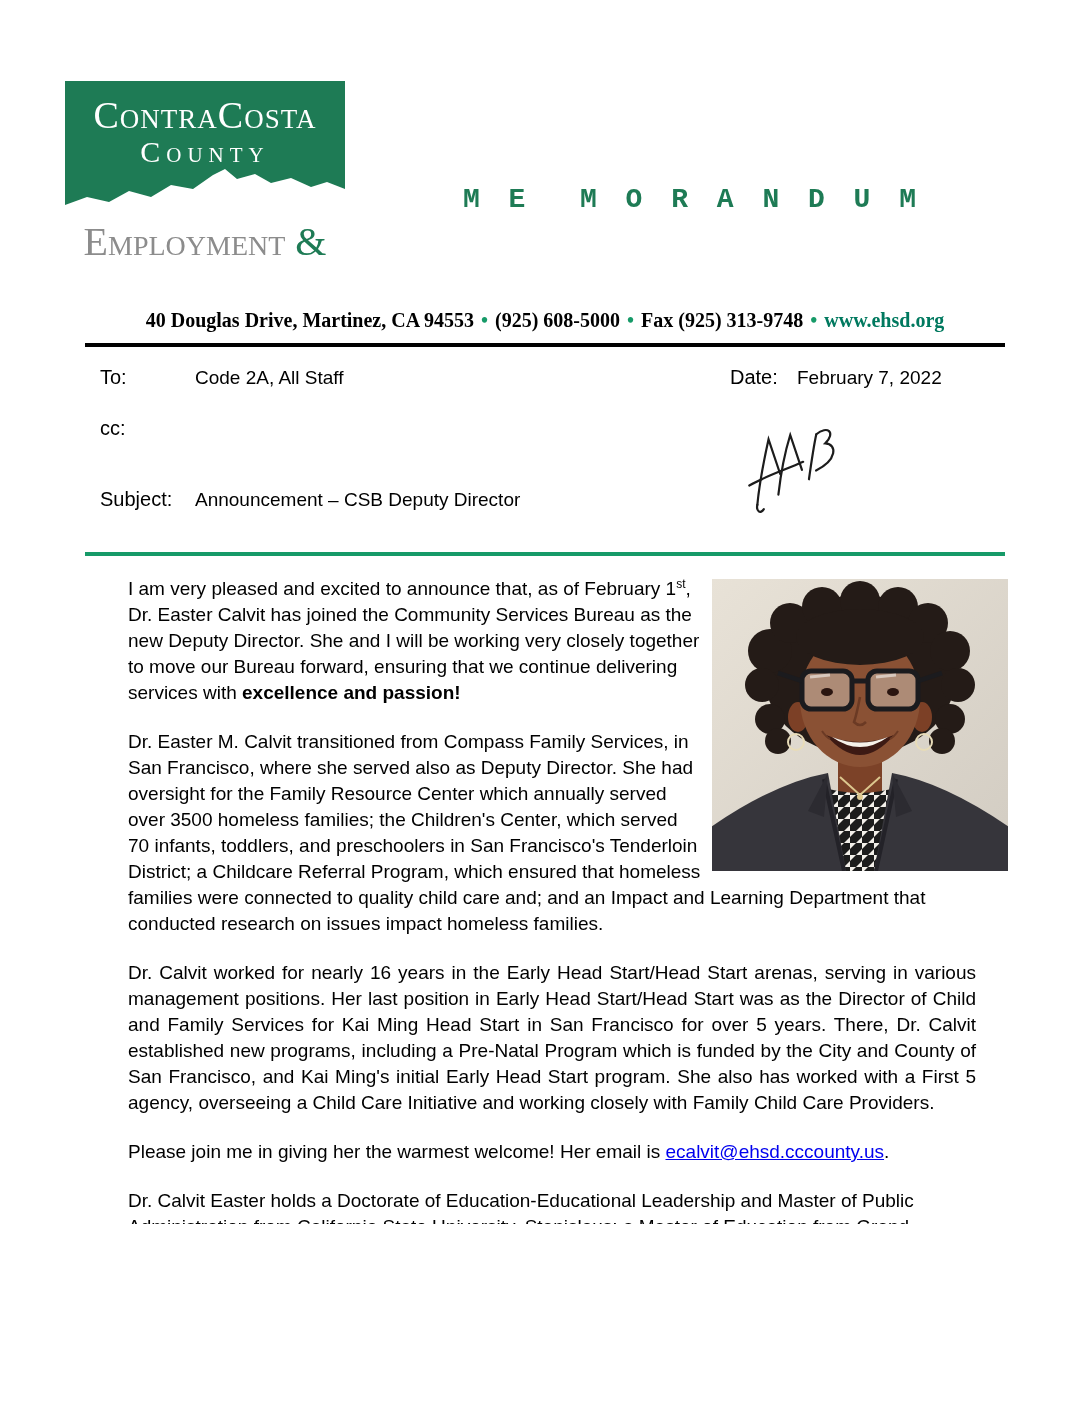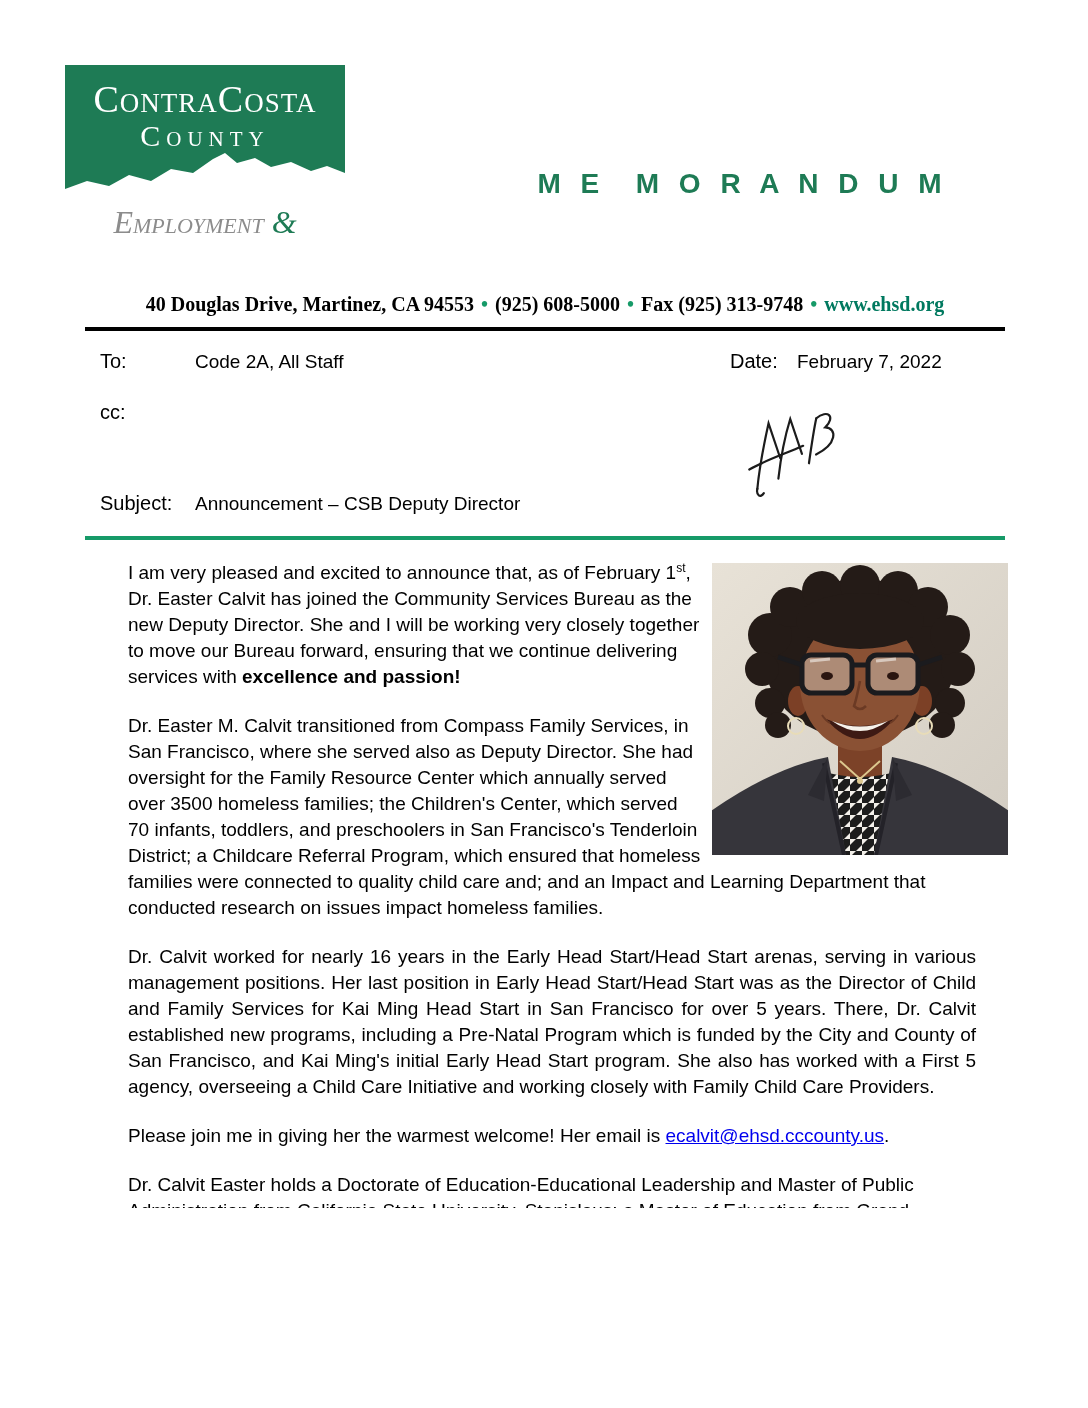--- a/index.html
+++ b/index.html
@@ -5,21 +5,21 @@
   :root{
     --brand-green:#1e7b55;
     --rule-green:#169a68;
     --link-teal:#00795f;
     --link-blue:#0000ee;
     --dept-gray:#8c8c8c;
   }
   *{box-sizing:border-box;margin:0;padding:0;}
   html,body{background:#ffffff;}
   .page{
-    position:relative;width:1088px;height:1208px;margin:0 auto;
+    position:relative;width:1088px;height:1208px;margin:16px auto;
     background:#ffffff;color:#000;overflow:hidden;
     font-family:"Liberation Sans",sans-serif;
   }
   
   .logo-box{
     position:absolute;left:65px;top:65px;width:280px;height:140px;
     background:var(--brand-green);text-align:center;
   }
   .logo-title{
     font-family:"Liberation Serif",serif;font-variant:small-caps;
@@ -27,44 +27,44 @@
   }
   .logo-sub{
     font-family:Liberation Serif, serif;font-variant:small-caps;
     color:#fff;font-size:30px;line-height:1;margin-top:3px;letter-spacing:6px;
   }
   .logo-mountain{position:absolute;left:0;bottom:0;width:280px;height:52px;display:block;}
   .dept{
     position:absolute;left:40px;top:206px;width:330px;text-align:center;
     font-family:"Liberation Serif",serif;font-variant:small-caps;color:var(--dept-gray);
   }
-  .dept-line1{font-size:32px;line-height:1.02;font-style:italic;}
+  .dept-line1{font-size:40px;line-height:1.02;}
   .dept-line2{font-size:36px;line-height:1.05;letter-spacing:1px;}
   .dept-amp{color:var(--brand-green);}
   
   .memo-head{
-    position:absolute;left:506px;top:168px;width:470px;text-align:center;
-    font-family:Liberation Sans, sans-serif;
+    position:absolute;left:456px;top:168px;width:470px;text-align:center;
+    font-family:Liberation Mono, monospace;
   }
   .memo-title{
     color:var(--brand-green);font-weight:bold;font-size:28px;
     letter-spacing:3px;word-spacing:6px;white-space:pre;
   }
   .memo-director{font-size:21px;margin-top:7px;color:#111;}
   
   .address-line{
     position:absolute;left:85px;top:293px;width:920px;text-align:center;
     font-family:"Liberation Serif",serif;font-weight:bold;font-size:20px;white-space:nowrap;
   }
   .addr-sep{color:var(--rule-green);padding:0 7px;font-weight:bold;}
   .addr-web{color:var(--link-teal);text-decoration:none;}
   .rule-black{position:absolute;left:85px;top:327px;width:920px;height:4px;background:#000;}
   
   .field-row{position:absolute;left:100px;width:905px;height:26px;font-size:20px;}
-  .row-to{top:350px;text-align:center;} .row-cc{top:401px;} .row-from{top:447px;} .row-subject{top:492px;text-align:center;}
+  .row-to{top:350px;text-align:center;} .row-cc{top:401px;} .row-from{top:447px;} .row-subject{top:472px;text-align:center;}
   .f-label{position:absolute;left:0;}
   .f-value{position:absolute;left:95px;white-space:nowrap;font-size:19px;top:1px;}
   .f-date-label{position:absolute;left:630px;}
   .f-date-value{position:absolute;left:697px;font-size:19px;top:1px;}
   .signature{position:absolute;left:742px;top:412px;width:100px;height:86px;}
   .rule-green{position:absolute;left:85px;top:536px;width:920px;height:4px;background:var(--rule-green);}
   
   .body-text{
     position:absolute;left:128px;top:560px;width:880px;
     font-size:19px;line-height:26px;color:#000;

